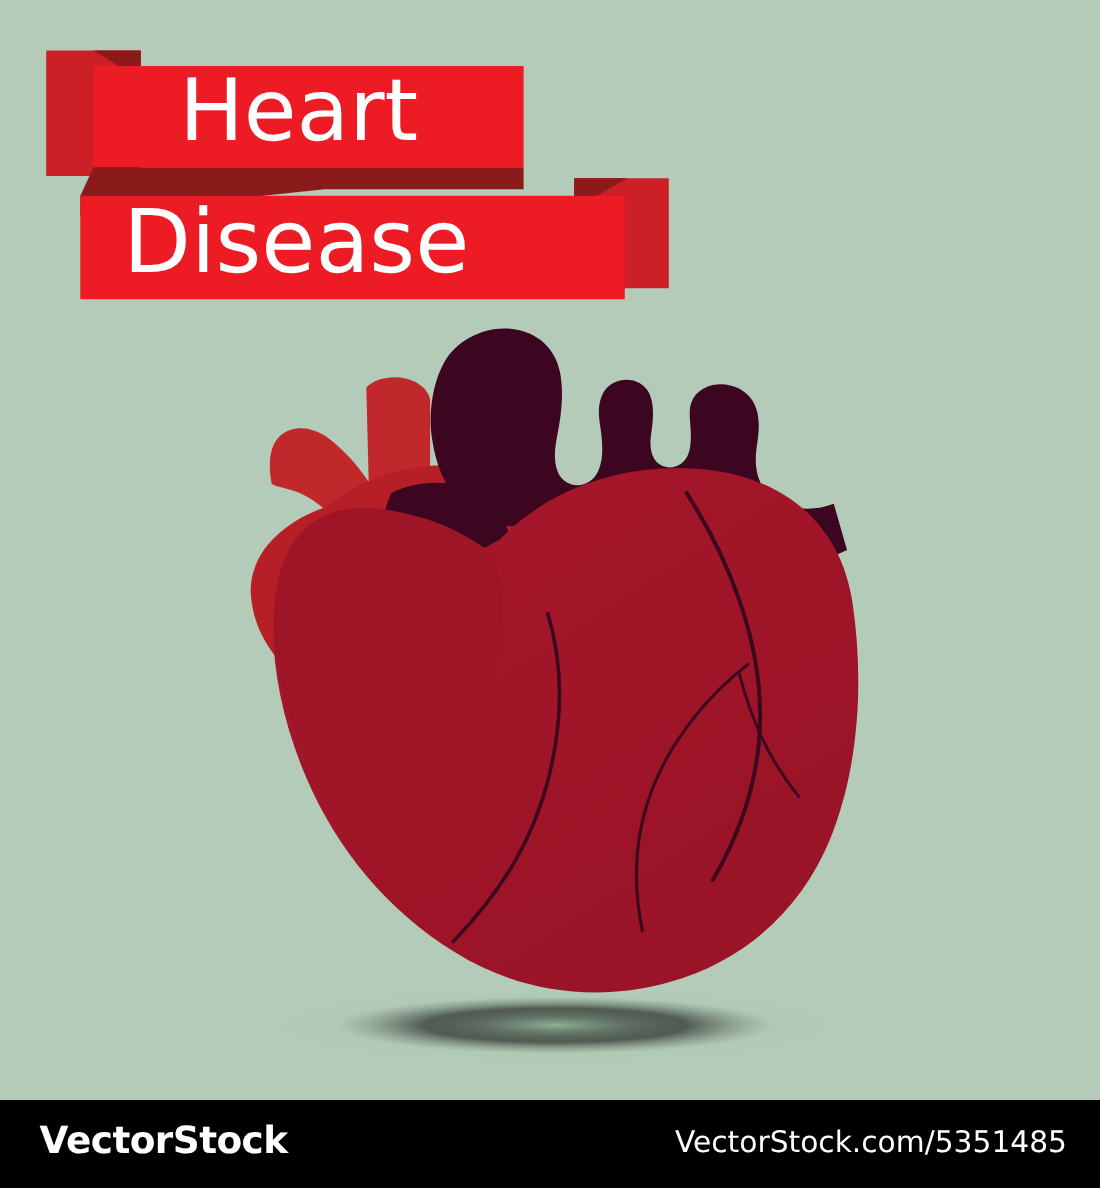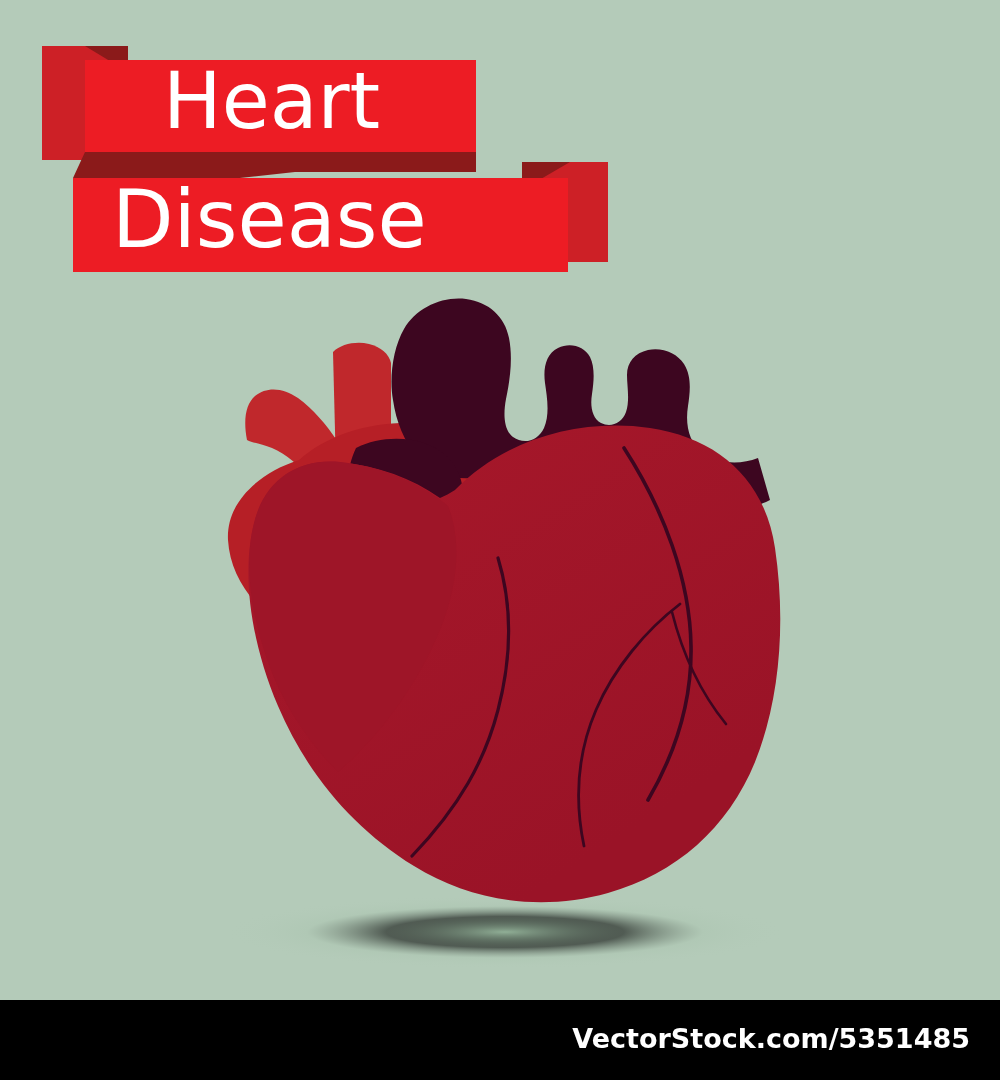--- a/index.html
+++ b/index.html
@@ -90,21 +90,21 @@
     left: 36px;
     top: 20px;
     font-size: 34px;
     font-weight: 700;
     letter-spacing: -0.5px;
   }
   #footer-url {
     right: 30px;
     top: 25px;
     font-size: 27px;
-    font-weight: 700;
+    font-weight: 400;
   }
 </style>
 </head>
 <body>
 
 <div id="stage">
 
   <div id="artboard">
 
     <svg id="heart-svg" width="1000" height="1000" viewBox="0 0 1000 1000" xmlns="http://www.w3.org/2000/svg">
@@ -237,16 +237,17 @@
         <polygon fill="#ed1c24" points="73,178 568,178 568,272 73,272"></polygon>
       </svg>
 
       <span class="ribbon-text" id="title-line1">Heart</span>
       <span class="ribbon-text" id="title-line2">Disease</span>
     </div>
 
   </div>
 
   <div id="footer-bar">
+    <span class="footer-text" id="footer-brand">VectorStock</span>
     <span class="footer-text" id="footer-url">VectorStock.com/5351485</span>
   </div>
 
 </div>
 
 </body></html>

